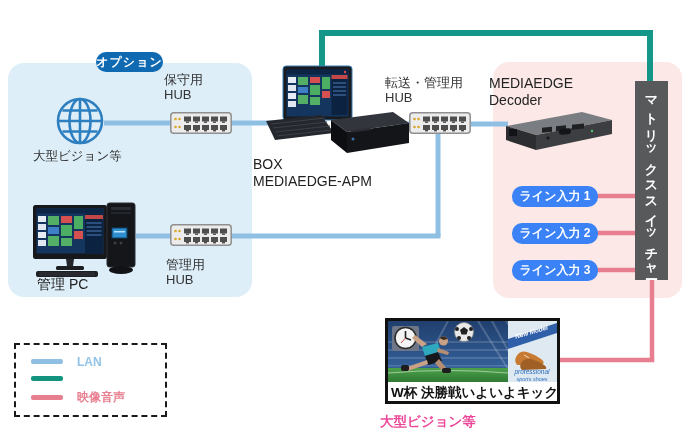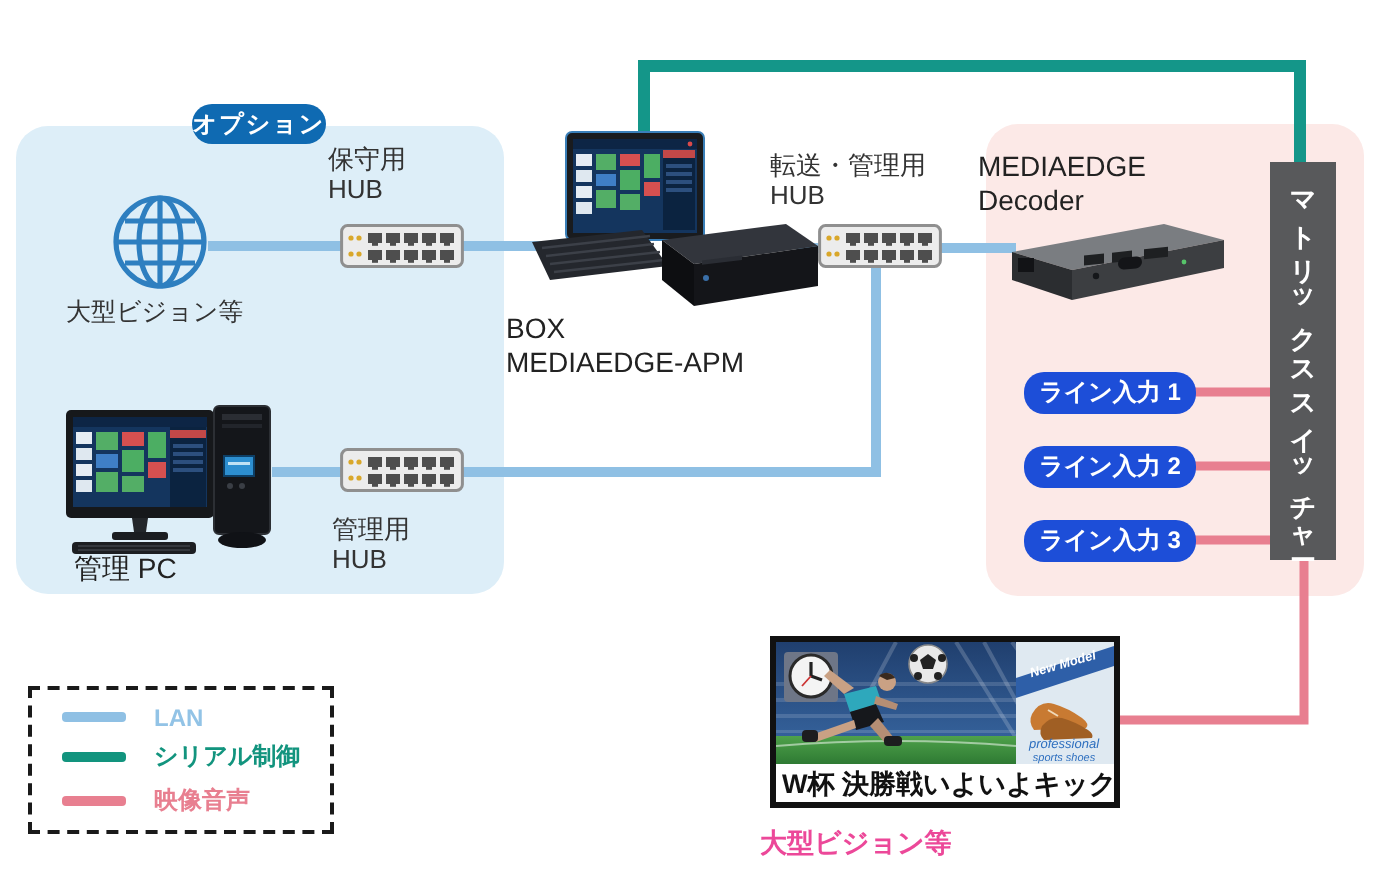--- a/index.html
+++ b/index.html
@@ -13,21 +13,21 @@
   .lbl{position:absolute;z-index:3;text-align:left;line-height:1.18;font-size:13px;font-weight:500;color:#333;}
   .lbl-lg{font-size:14px;font-weight:400;color:#222;}
   .option-badge{position:absolute;left:96px;top:52px;width:67px;height:20px;z-index:4;
      background:#0f6ab2;border-radius:11px;color:#fff;font-size:12px;font-weight:bold;
      display:flex;align-items:center;justify-content:center;letter-spacing:1px;}
   .matrix-bar{position:absolute;left:635px;top:81px;width:33px;height:199px;z-index:3;
      background:#58595b;display:flex;align-items:center;justify-content:center;}
   .matrix-bar span{writing-mode:vertical-rl;text-orientation:upright;color:#fff;
      font-size:13px;font-weight:bold;letter-spacing:2px;line-height:1;}
   .input-badge{position:absolute;left:512px;width:86px;height:21px;z-index:3;
-     background:#1d4ed8;border-radius:10px;color:#fff;font-size:12px;font-weight:bold;
+     background:#3b82f6;border-radius:10px;color:#fff;font-size:12px;font-weight:bold;
      display:flex;align-items:center;justify-content:center;}
   .vision{position:absolute;left:385px;top:318px;width:175px;height:86px;z-index:3;
      background:#000;border:3px solid #111;box-sizing:border-box;}
   .legend-box{position:absolute;left:14px;top:343px;width:153px;height:74px;z-index:3;
      border:2px dashed #1a1a1a;box-sizing:border-box;background:#fff;
      display:flex;flex-direction:column;justify-content:space-evenly;padding:2px 0;}
   .legend-row{display:flex;align-items:center;gap:14px;padding-left:15px;}
   .legend-swatch{width:32px;height:5px;border-radius:2px;flex:0 0 auto;}
   .legend-label{font-size:12px;font-weight:bold;text-align:right;}
   .sw-lan{background:#8fc0e4;} .tx-lan{color:#92c3e6;}
@@ -386,21 +386,20 @@
   </div>
   <div class="lbl" style="left:380px;top:414px;width:162px;font-size:13.5px;font-weight:600;color:#ec4899;">大型ビジョン等</div>
 
   <div class="legend-box">
     <div class="legend-row">
       <span class="legend-swatch sw-lan"></span>
       <span class="legend-label tx-lan">LAN</span>
     </div>
     <div class="legend-row">
       <span class="legend-swatch sw-serial"></span>
-      <span class="legend-label tx-serial">シリアル制御</span>
     </div>
     <div class="legend-row">
       <span class="legend-swatch sw-av"></span>
       <span class="legend-label tx-av">映像音声</span>
     </div>
   </div>
 
 </div>
 
 </body></html>

